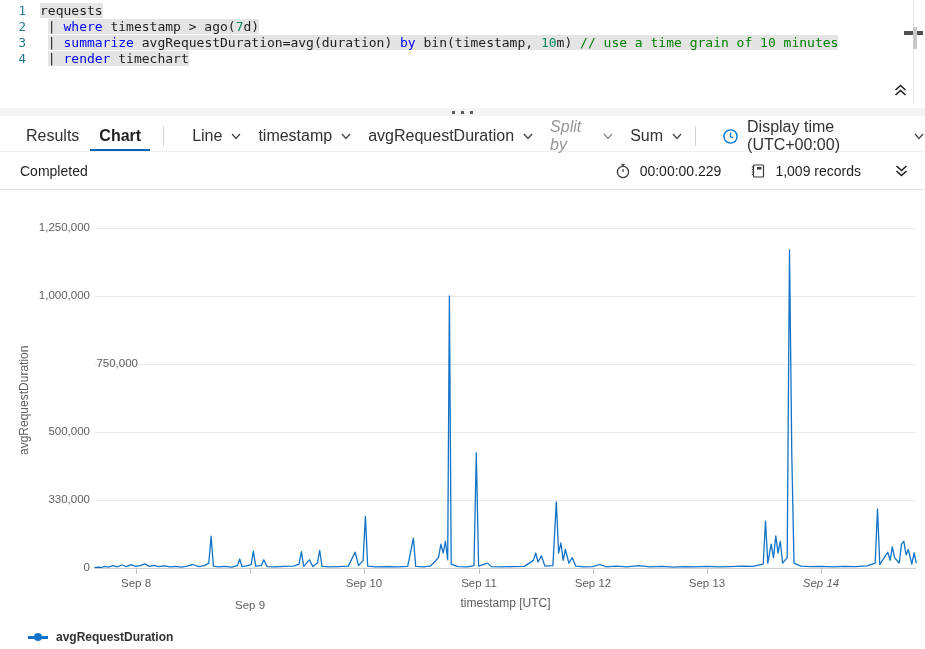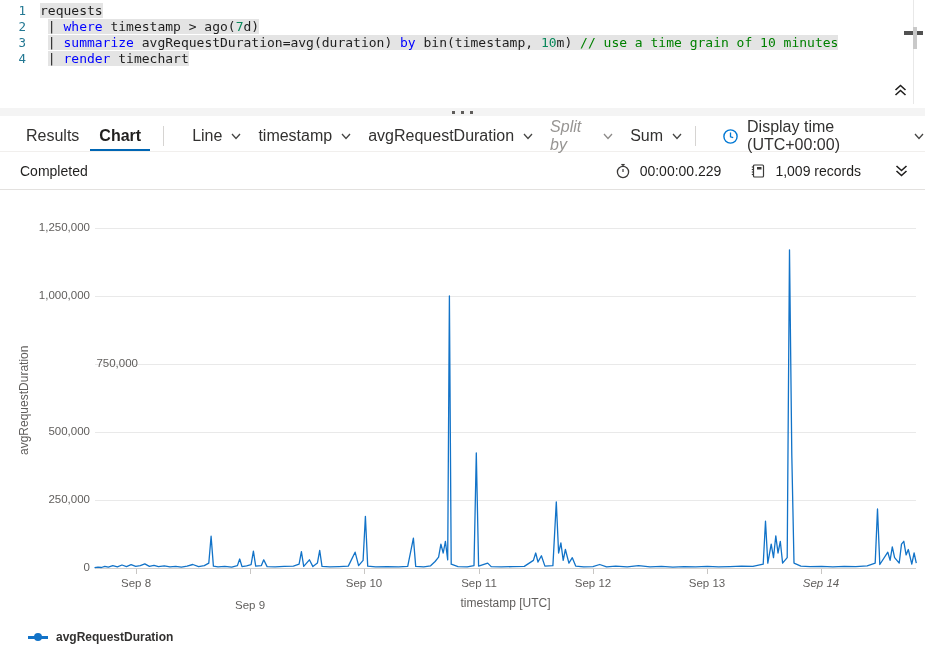--- a/index.html
+++ b/index.html
@@ -186,21 +186,21 @@
     </div>
   </div>
 
   <div class="chart-layer">
     <div class="ytitle">
       <span>avgRequestDuration</span>
     </div>
     <div class="xtitle">timestamp [UTC]</div>
   <div class="ylab" style="top: 371px;">0</div>
       <div class="gridline" style="left: 95px; width: 821px; top: 310px;"></div>
-      <div class="ylab" style="top: 303px;">250,000</div>
+      <div class="ylab" style="top: 303px;">330,000</div>
       <div class="gridline" style="left: 95px; width: 821px; top: 242px;"></div>
       <div class="ylab" style="top: 235px;">500,000</div>
       <div class="gridline" style="left: 95px; width: 821px; top: 174px;"></div>
       <div class="ylab" style="top: 167px; padding-left: 48px;">750,000</div>
       <div class="gridline" style="left: 95px; width: 821px; top: 106px;"></div>
       <div class="ylab" style="top: 99px;">1,000,000</div>
       <div class="gridline" style="left: 95px; width: 821px; top: 38px;"></div>
       <div class="ylab" style="top: 31px;">1,250,000</div>
       <div class="axisline" style="left: 95px; width: 821px; top: 378px;"></div>
       <div class="xtick" style="left: 136px; top: 379px;"></div>

